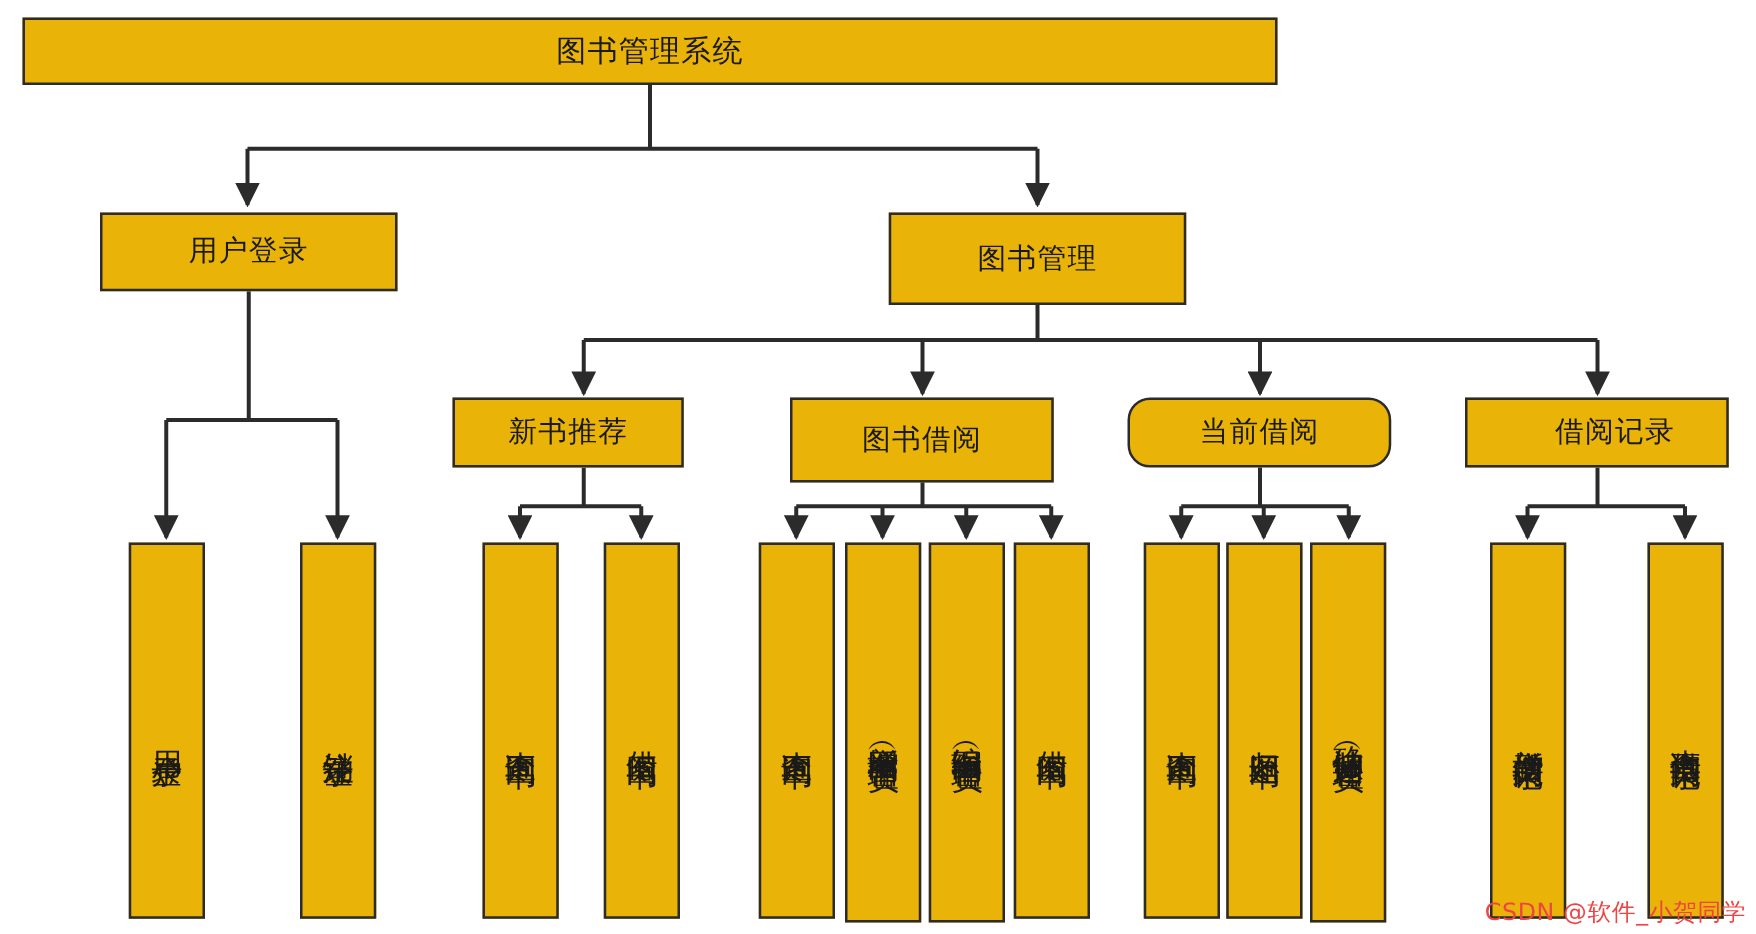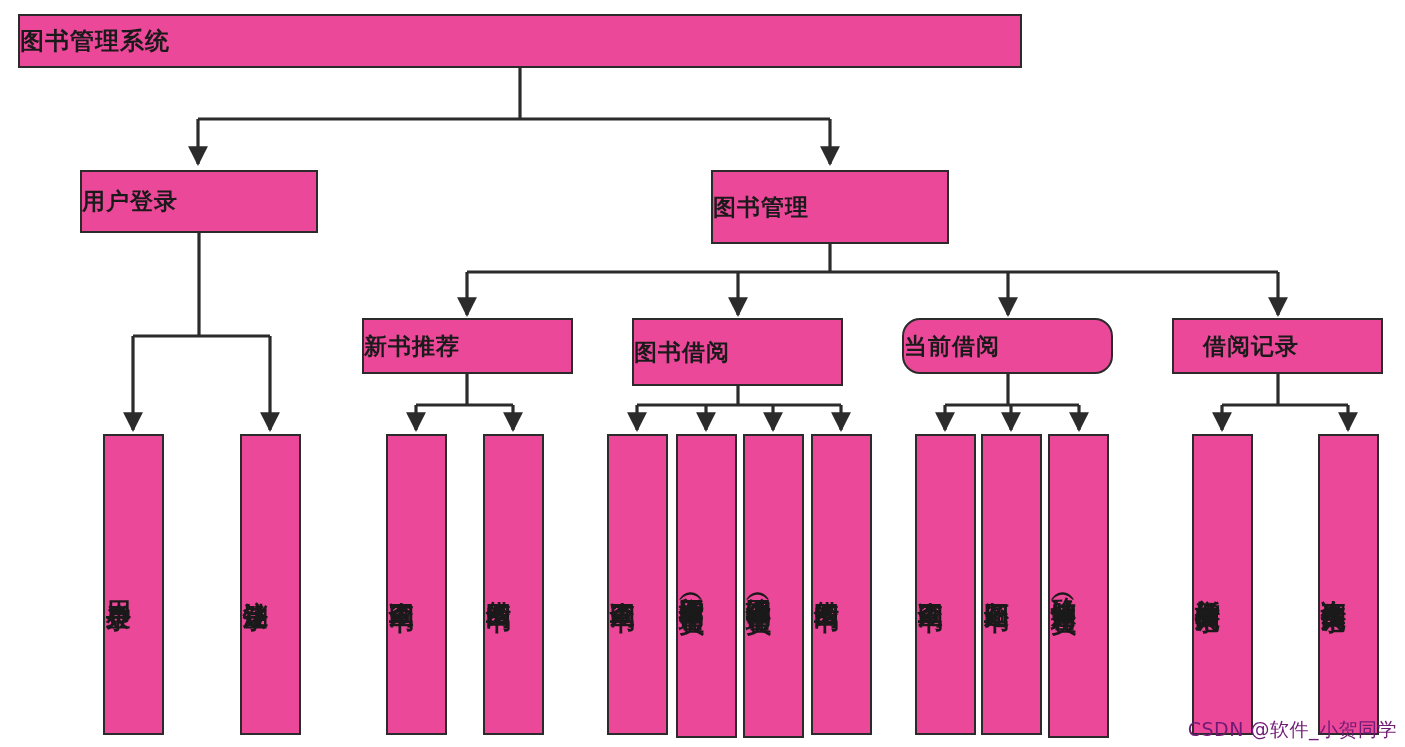--- a/index.html
+++ b/index.html
@@ -15,27 +15,26 @@
   #edges{
     position:absolute;
     left:0; top:0;
     width:1405px;
     height:747px;
     pointer-events:none;
   }
   .node{
     position:absolute;
     box-sizing:border-box;
-    background:#ec4899;
+    background:#eab308;
     border:2.5px solid #2b2b2b;
     display:flex;
     align-items:center;
-    justify-content:flex-start;
+    justify-content:center;
     color:#1a1a1a;
-    font-weight:bold;
   }
   .node.h{
     
     font-size:23px;
     letter-spacing:1px;
     line-height:1;
   }
   .node.root{
     font-size:24px;
   }
@@ -53,21 +52,21 @@
   }
   .node .lbl{
     white-space:nowrap;
     display:block;
   }
   #watermark{
     position:absolute;
     right:8px;
     bottom:4px;
     font-size:19px;
-    color:#701a75;
+    color:#ef4444;
     letter-spacing:0.5px;
     white-space:nowrap;
     font-family:"DejaVu Sans","Liberation Sans",sans-serif;
   }
 </style>
 </head>
 <body>
 
 <div id="stage">
 
@@ -126,21 +125,21 @@
   </div>
 
   <div class="node h" style="left:80px; top:170px; width:238px; height:63px;">
     <span class="lbl">用户登录</span>
   </div>
 
   <div class="node h" style="left:711px; top:170px; width:238px; height:74px;">
     <span class="lbl">图书管理</span>
   </div>
 
-  <div class="node h" style="left:362px; top:318px; width:211px; height:56px;">
+  <div class="node h" style="left:362px; top:318px; width:185px; height:56px;">
     <span class="lbl">新书推荐</span>
   </div>
 
   <div class="node h" style="left:632px; top:318px; width:211px; height:68px;">
     <span class="lbl">图书借阅</span>
   </div>
 
   <div class="node h" style="left:902px; top:318px; width:211px; height:56px;border-radius:18px;">
     <span class="lbl">当前借阅</span>
   </div>

